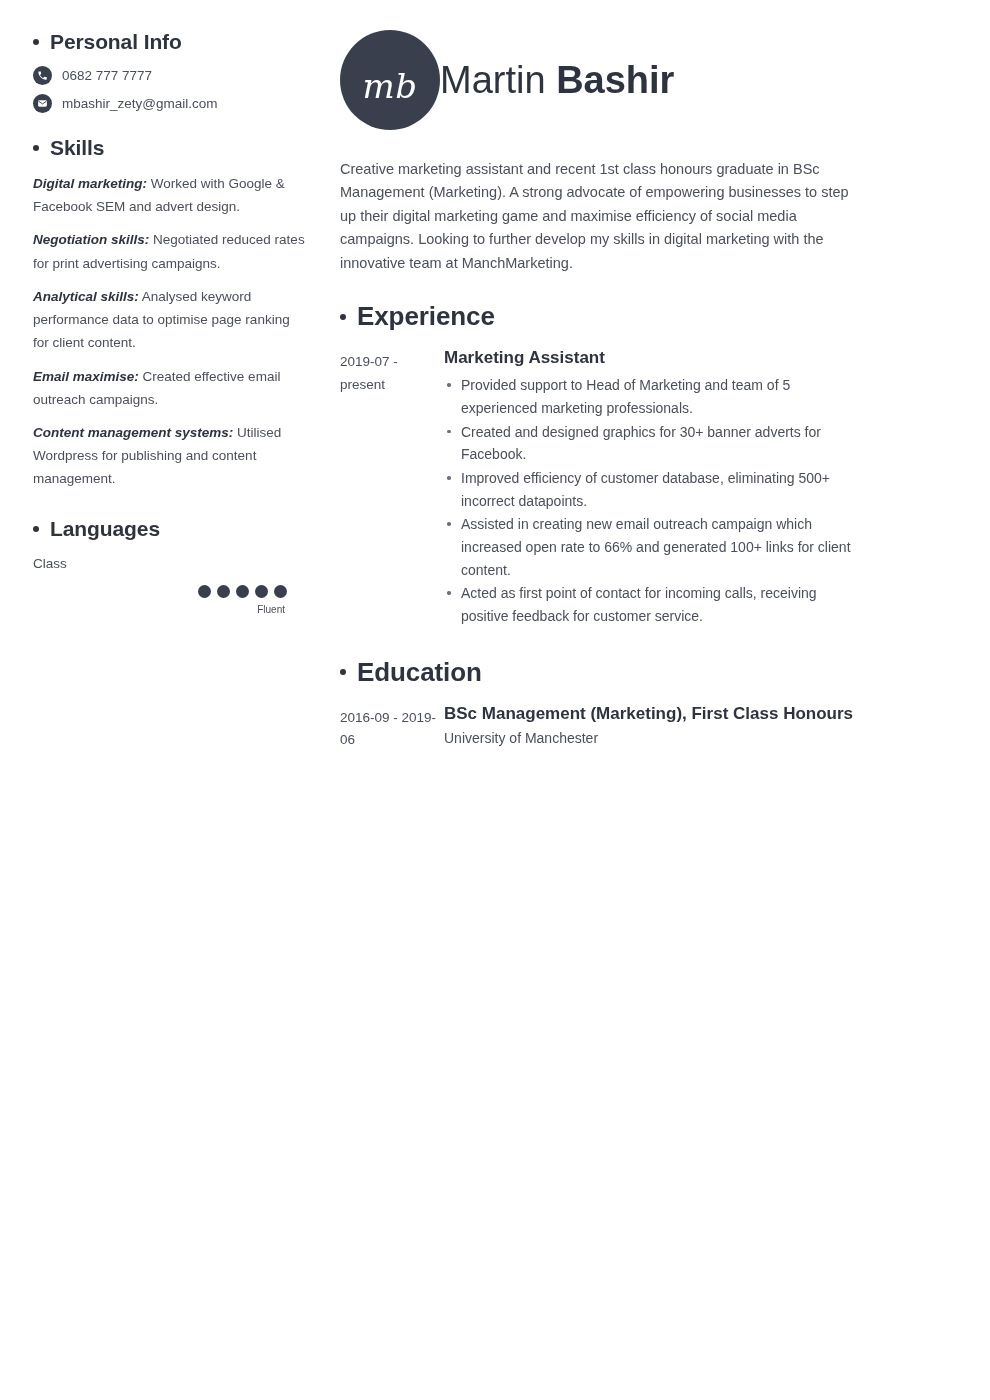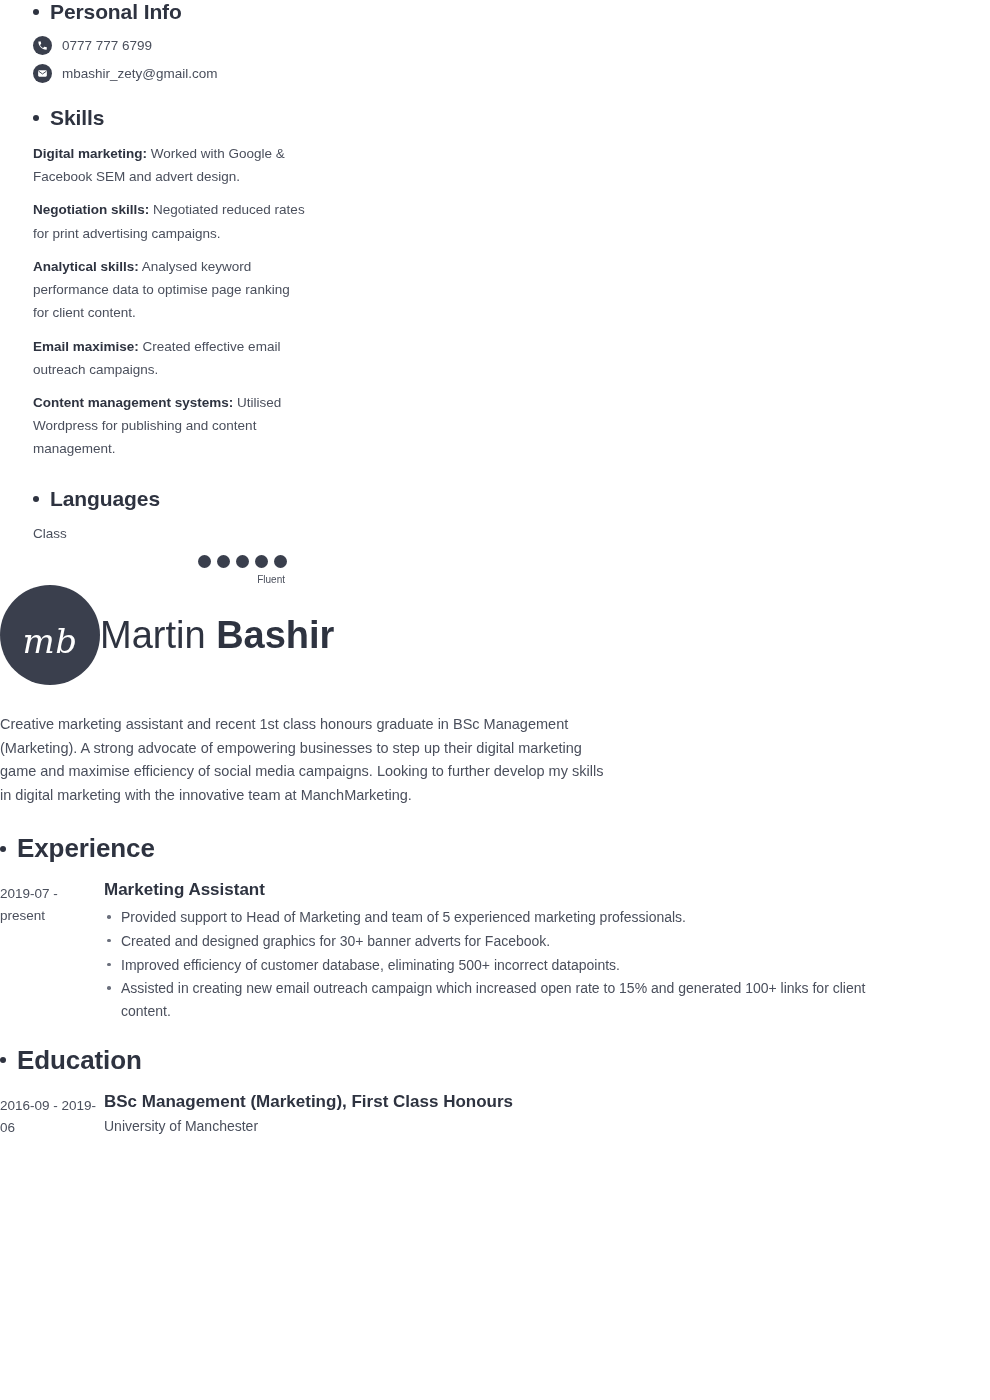--- a/index.html
+++ b/index.html
@@ -14,21 +14,21 @@
     font-family: "Liberation Sans", sans-serif;
     color: #3a3f4d;
     position: relative;
   }
 
   .page {
     width: 907px;
     height: 1400px;
     display: flex;
     align-items: flex-start;
-    flex-direction: column;
+    padding-top: 30px;
   }
 
   
   .left-col {
     width: 340px;
     flex: 0 0 340px;
     padding-left: 33px;
     padding-right: 35px;
   }
 
@@ -75,21 +75,21 @@
     color: #4a4f5c;
     line-height: 1.3;
   }
 
   .skill-item {
     font-size: 13.5px;
     line-height: 1.72;
     color: #4a4f5c;
     margin-bottom: 10px;
   }
-  .skill-item b { color: #2e3340; font-weight: bold; }
+  .skill-item b { color: #2e3340; font-weight: bold; font-style: italic; }
 
   .lang-name {
     font-size: 13.5px;
     color: #4a4f5c;
     line-height: 1.6;
   }
   .lang-rating {
     margin-top: 11px;
     text-align: right;
     padding-right: 18px;
@@ -152,21 +152,21 @@
     line-height: 1.62;
     color: #4a4f5c;
     margin-bottom: 26px;
     max-width: 610px;
   }
 
   .right-col .section-head {
     font-size: 26px;
     margin-bottom: 16px;
   }
-  .section-education { margin-top: 21px; }
+  .section-education { margin-top: 28px; }
 
   .entry {
     display: flex;
     align-items: flex-start;
   }
   .entry-date {
     width: 104px;
     flex: 0 0 104px;
     font-size: 13.5px;
     line-height: 1.65;
@@ -217,21 +217,21 @@
         <span class="dot-marker"></span>
         <span>Personal Info</span>
       </div>
 
       <div class="contact-row">
         <span class="contact-icon">
           <svg width="11" height="11" viewBox="0 0 24 24" fill="#ffffff">
             <path d="M6.6 10.8c1.4 2.8 3.8 5.2 6.6 6.6l2.2-2.2c.3-.3.7-.4 1.1-.3 1.2.4 2.5.6 3.8.6.6 0 1 .4 1 1V20c0 .6-.4 1-1 1C10.6 21 3 13.4 3 4c0-.6.4-1 1-1h3.5c.6 0 1 .4 1 1 0 1.3.2 2.6.6 3.8.1.4 0 .8-.3 1.1l-2.2 1.9z"></path>
           </svg>
         </span>
-        <span class="contact-text">0777 777 6799</span>
+        <span class="contact-text">0682 777 7777</span>
       </div>
 
       <div class="contact-row">
         <span class="contact-icon">
           <svg width="11" height="11" viewBox="0 0 24 24" fill="none" stroke="#ffffff" stroke-width="2">
             <rect x="2.5" y="5" width="19" height="14" rx="2.5" fill="#ffffff" stroke="none"></rect>
             <path d="M3.5 7l8.5 6 8.5-6" stroke="#3a3f4d" stroke-width="2" fill="none"></path>
           </svg>
         </span>
         <span class="contact-text">mbashir_zety@gmail.com</span>
@@ -292,21 +292,22 @@
       </div>
 
       <div class="entry">
         <div class="entry-date">2019-07 - present</div>
         <div class="entry-body">
           <div class="entry-title">Marketing Assistant</div>
           <ul class="entry-bullets">
             <li>Provided support to Head of Marketing and team of 5 experienced marketing professionals.</li>
             <li>Created and designed graphics for 30+ banner adverts for Facebook.</li>
             <li>Improved efficiency of customer database, eliminating 500+ incorrect datapoints.</li>
-            <li>Assisted in creating new email outreach campaign which increased open rate to 15% and generated 100+ links for client content.</li>
+            <li>Assisted in creating new email outreach campaign which increased open rate to 66% and generated 100+ links for client content.</li>
+            <li>Acted as first point of contact for incoming calls, receiving positive feedback for customer service.</li>
           </ul>
         </div>
       </div>
     </section>
 
     <section class="section-education">
       <div class="section-head">
         <span class="dot-marker"></span>
         <span>Education</span>
       </div>

